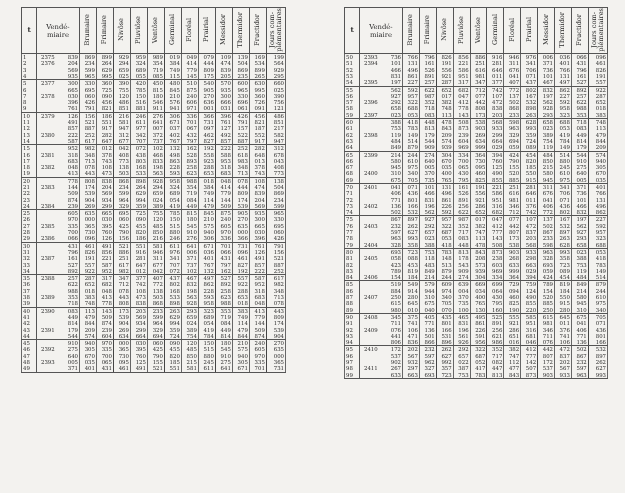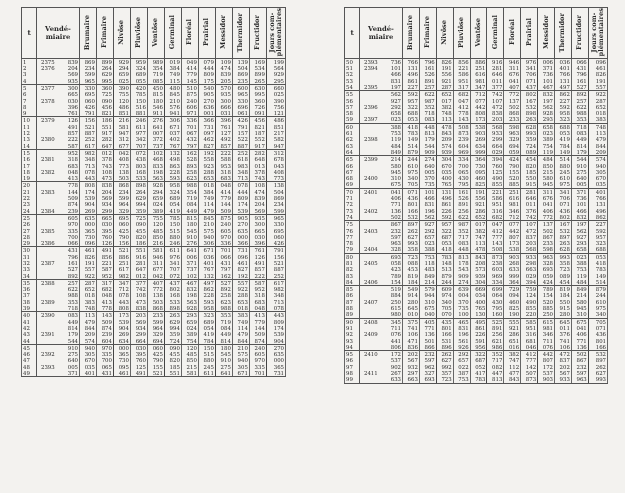--- a/index.html
+++ b/index.html
@@ -1,20 +1,20 @@
 <!DOCTYPE html>
 <html><head>
 <meta charset="utf-8">
 <style>
   html,body{margin:0;padding:0;background:#f2f1ee;}
   body{width:625px;height:493px;overflow:hidden;position:relative;font-family:"DejaVu Serif","Liberation Serif",serif;color:#2a2a2a;}
   .page{position:absolute;top:0;left:0;width:625px;height:493px;background:#f3f2ef;}
   .tbl{position:absolute;border-collapse:collapse;font-size:5.4px;line-height:6.3px;}
   .tbl td,.tbl th{border-left:1px solid #666;border-right:1px solid #666;padding:0 1px;text-align:right;white-space:nowrap;}
-  .tbl th{border:1px solid #555;font-weight:bold;vertical-align:middle;text-align:center;height:44px;padding:0;}
+  .tbl th{border:1px solid #555;font-weight:normal;vertical-align:middle;text-align:center;height:44px;padding:0;}
   .tbl th.rot span{display:inline-block;writing-mode:vertical-rl;transform:rotate(180deg);font-size:6.6px;line-height:7px;}
   .tbl th.t{width:14px;font-size:7px;font-weight:bold;}
   .tbl th.v{font-size:6.8px;line-height:8px;width:42px;}
   .tbl td.tn{text-align:left;width:12px;border-right:1px solid #555;}
   .tbl td.yr{text-align:left;width:18px;border-right:none;padding-left:4px;}
   .tbl td.v1{width:14px;border-left:none;}
   .tbl tr.gstart td{border-top:1px solid #555;}
   .tbl tr.gend td{border-bottom:1px solid #555;}
   .tbl td.dk{border-right:1.5px solid #444;}
 </style>

